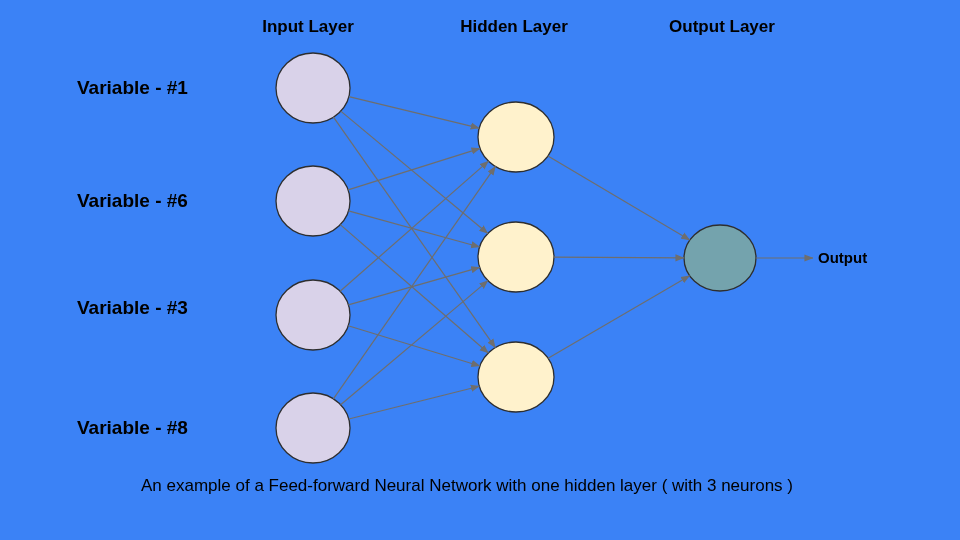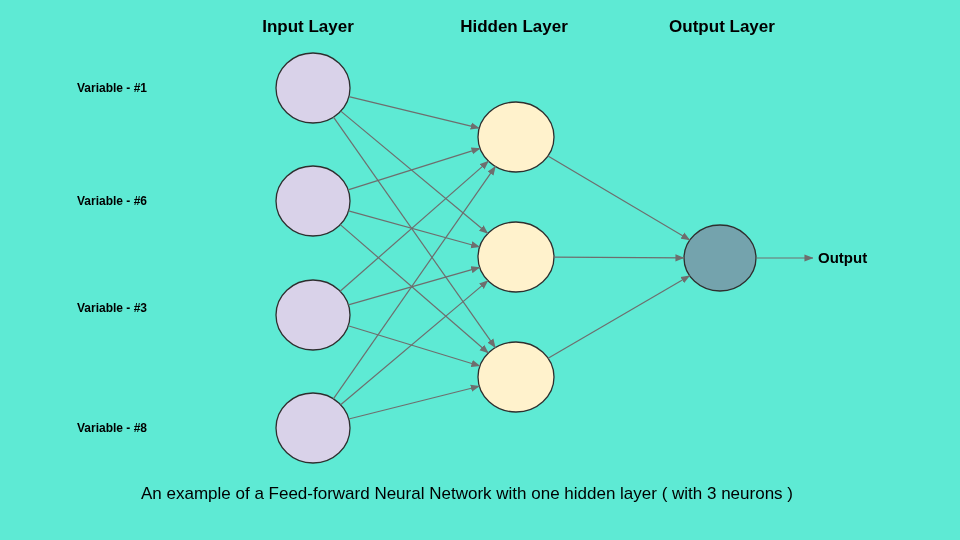--- a/index.html
+++ b/index.html
@@ -5,21 +5,21 @@
   html, body {
     margin: 0;
     padding: 0;
     background: #ffffff;
     font-family: "Liberation Sans", sans-serif;
   }
   .canvas {
     position: relative;
     width: 960px;
     height: 540px;
-    background: #5eead4;
+    background: #3b82f6;
     overflow: hidden;
   }
   #net-svg {
     position: absolute;
     left: 0;
     top: 0;
     width: 960px;
     height: 540px;
   }
   .layer-header {
@@ -32,21 +32,21 @@
     white-space: nowrap;
   }
   .layer-header.input  { left: 308px; }
   .layer-header.hidden { left: 514px; }
   .layer-header.output { left: 722px; }
   .var-label {
     position: absolute;
     left: 77px;
     height: 20px;
     line-height: 20px;
-    font-size: 12px;
+    font-size: 19px;
     font-weight: 700;
     color: #000000;
     white-space: nowrap;
   }
   .var-label.v1 { top: 78px;  }
   .var-label.v2 { top: 191px; }
   .var-label.v3 { top: 298px; }
   .var-label.v4 { top: 418px; }
   .output-label {
     position: absolute;
@@ -61,21 +61,20 @@
   }
   .caption {
     position: absolute;
     left: 467px;
     top: 476px;
     transform: translateX(-50%);
     font-size: 17px;
     font-weight: 400;
     color: #000000;
     white-space: nowrap;
-    margin-top: 8px;
   }
 </style>
 </head>
 <body>
 
 <div class="canvas">
 
   <svg id="net-svg" viewBox="0 0 960 540" xmlns="http://www.w3.org/2000/svg">
       <defs>
         <marker id="arrow" viewBox="0 0 10 8" refX="9.5" refY="4" markerWidth="9" markerHeight="8" markerUnits="userSpaceOnUse" orient="auto">

